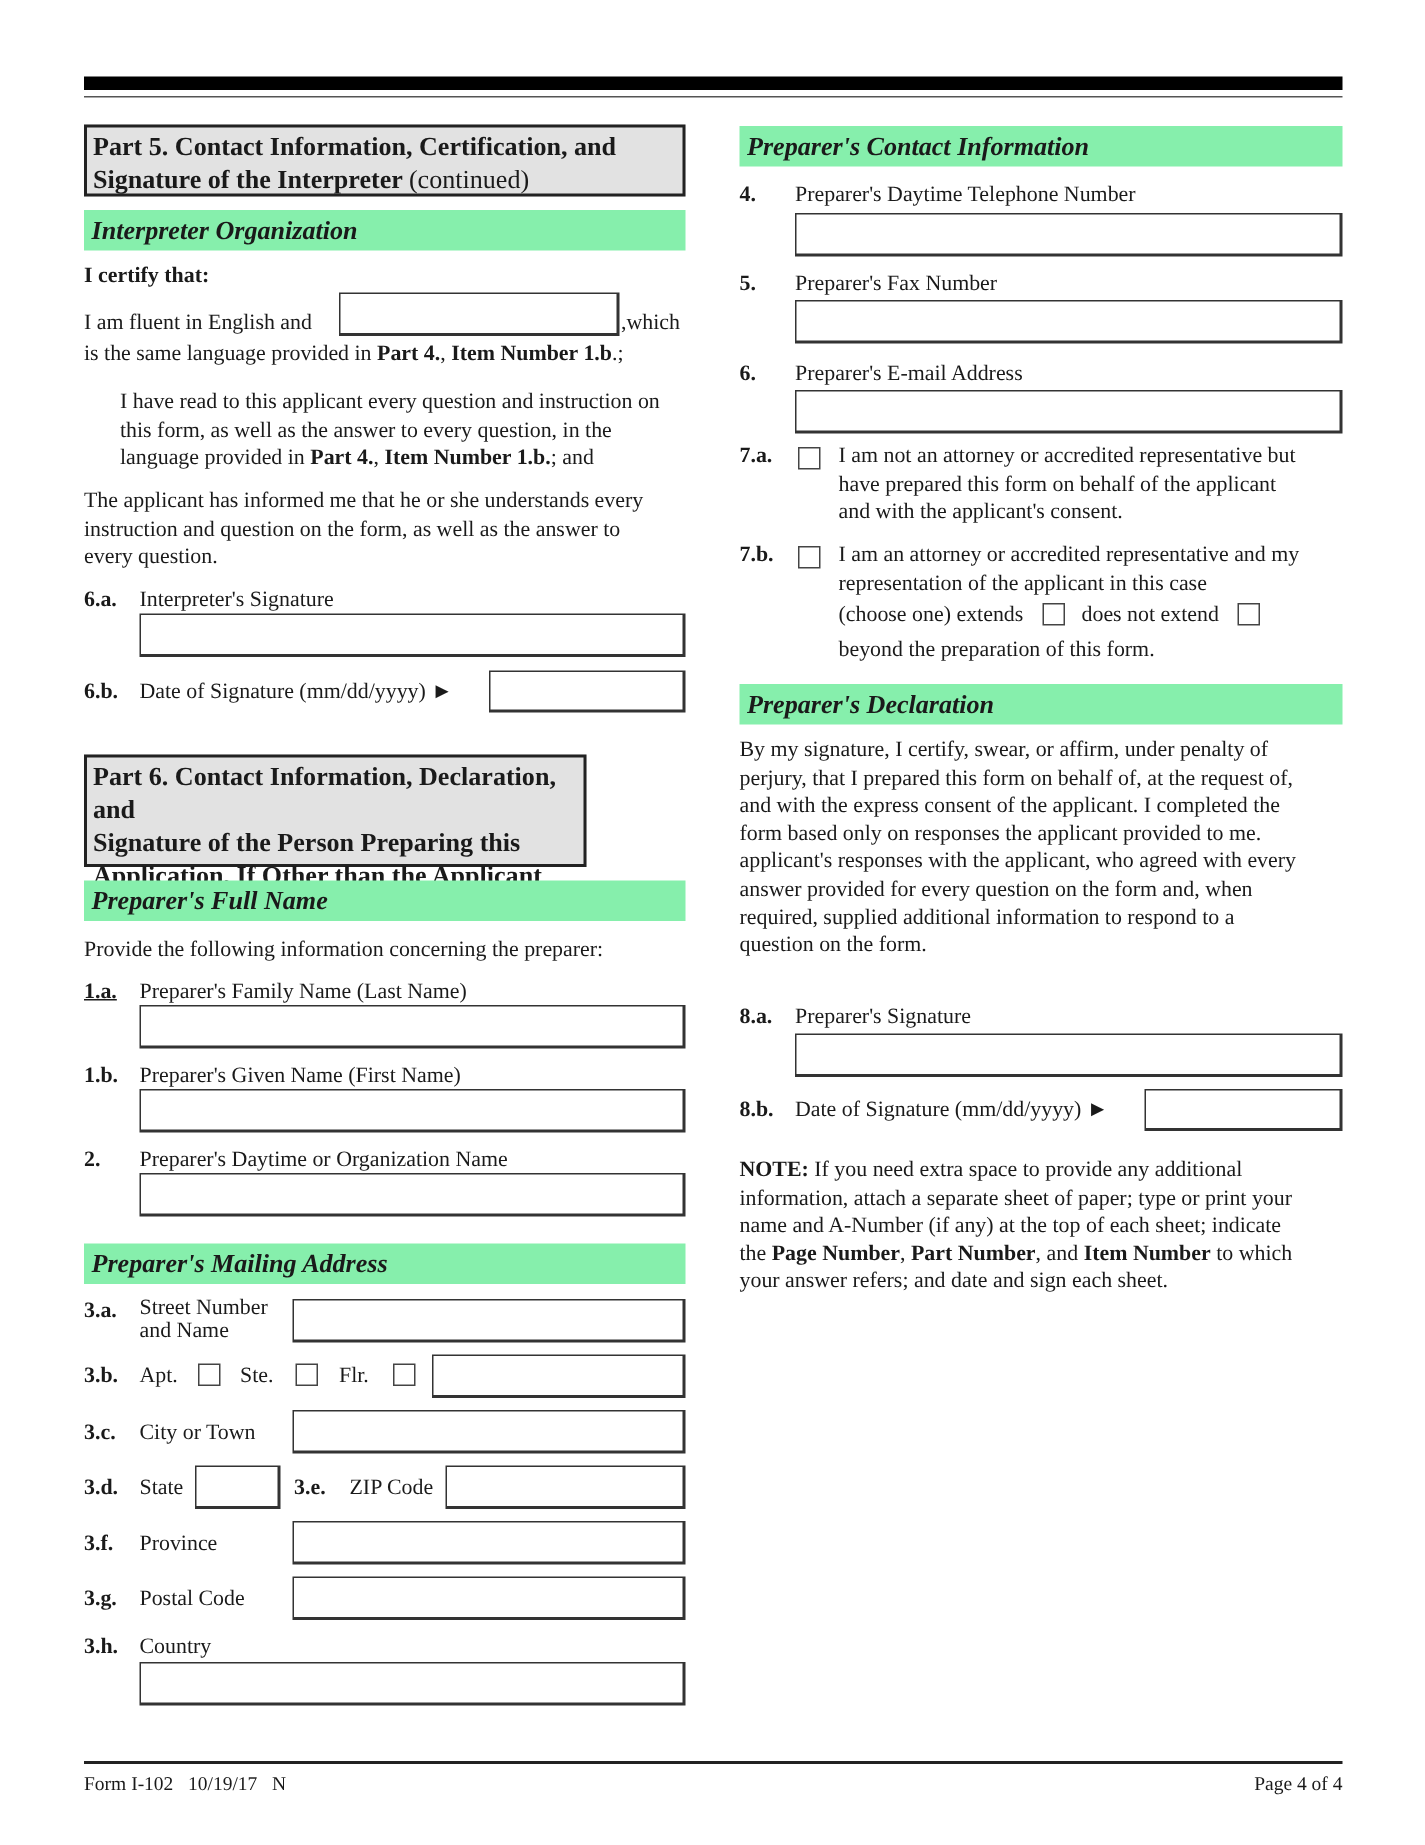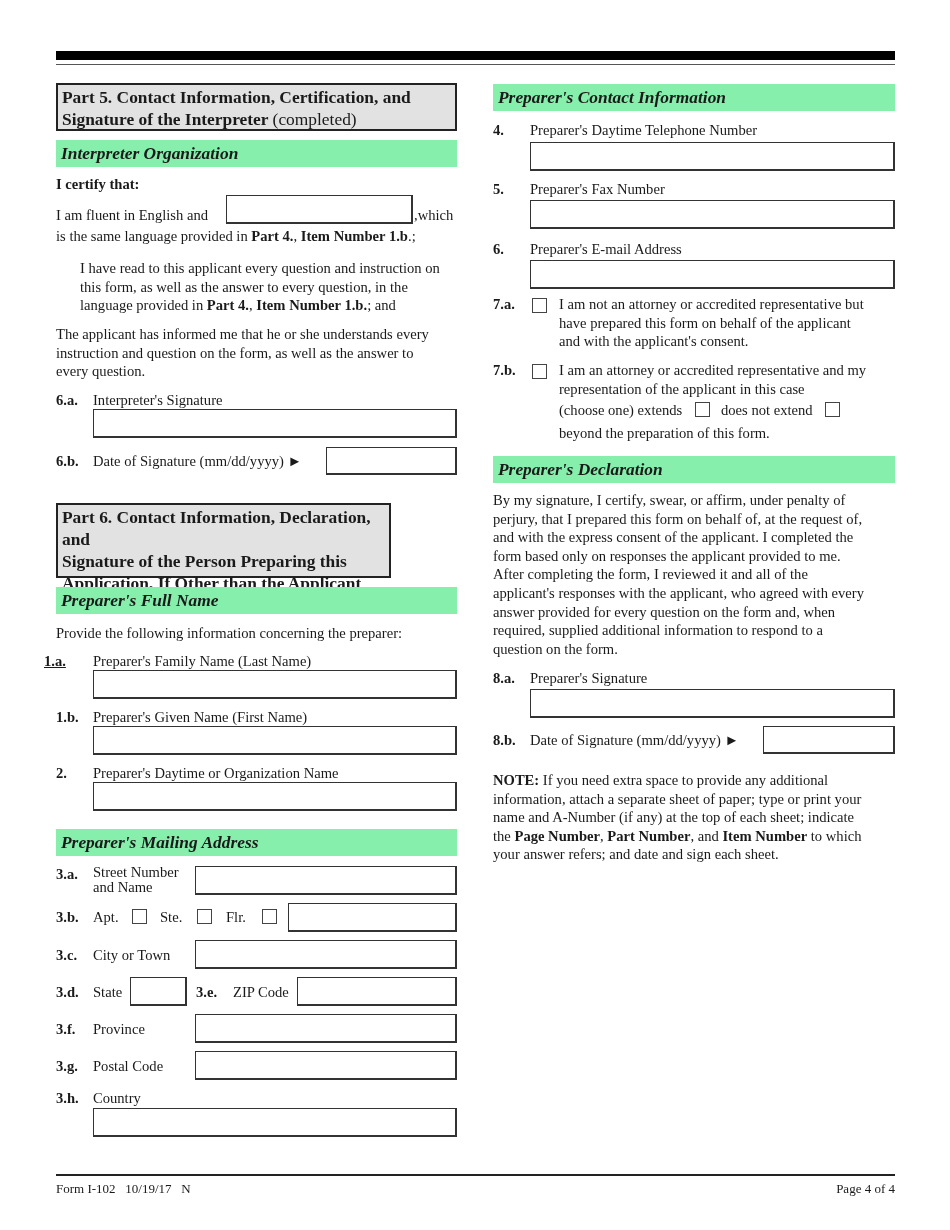--- a/index.html
+++ b/index.html
@@ -22,21 +22,21 @@
   .foot { font-size:13px; }
 </style>
 </head>
 <body>
 
 <div class="abs topbar"></div>
 <div class="abs topline"></div>
 
 <div class="abs parthead" style="left:56px; top:83px; width:401px; height:48px;">
   <span>Part 5.  Contact Information, Certification, and Signature of the Interpreter</span>
-  <span class="cont">(completed)</span>
+  <span class="cont">(continued)</span>
 </div>
 
 <div class="abs sechead" style="left:56px; top:140px; width:401px; height:27px;">Interpreter Organization</div>
 
 <div class="abs txt b" style="left:56px; top:175px;">I certify that:</div>
 
 <div class="abs txt" style="left:56px; top:206px;">I am fluent in English and</div>
 <div class="abs field" style="left:226px; top:195px; width:187px; height:29px;"></div>
 <div class="abs txt" style="left:414px; top:206px;">,which</div>
 
@@ -72,21 +72,21 @@
 
 <div class="abs parthead" style="left:56px; top:503px; width:335px; height:75px;">
   <div>Part 6.  Contact Information, Declaration, and</div>
   <div>Signature of the Person Preparing this</div>
   <div>Application, If Other than the Applicant</div>
 </div>
 
 <div class="abs sechead" style="left:56px; top:587px; width:401px; height:27px;">Preparer's Full Name</div>
 <div class="abs txt" style="left:56px; top:624px;">Provide the following information concerning the preparer:</div>
 
-<div class="abs txt num" style="left:44px; top:652px;text-decoration:underline;">1.a.</div>
+<div class="abs txt num" style="left:56px; top:652px;text-decoration:underline;">1.a.</div>
 <div class="abs txt" style="left:93px; top:652px;">Preparer's Family Name (Last Name)</div>
 <div class="abs field" style="left:93px; top:670px; width:364px; height:29px;"></div>
 
 <div class="abs txt num" style="left:56px; top:708px;">1.b.</div>
 <div class="abs txt" style="left:93px; top:708px;">Preparer's Given Name (First Name)</div>
 <div class="abs field" style="left:93px; top:726px; width:364px; height:29px;"></div>
 
 <div class="abs txt num" style="left:56px; top:764px;">2.</div>
 <div class="abs txt" style="left:93px; top:764px;">Preparer's Daytime or Organization Name</div>
 <div class="abs field" style="left:93px; top:782px; width:364px; height:29px;"></div>
@@ -166,21 +166,20 @@
 <div class="abs chk" style="left:825px; top:402px;"></div>
 <div class="abs txt" style="left:559px; top:424px;">beyond the preparation of this form.</div>
 
 <div class="abs sechead" style="left:493px; top:456px; width:402px; height:27px;">Preparer's Declaration</div>
 
 <div class="abs txt" id="decl" style="left:493px; top:491px; width:405px;">
   <div>By my signature, I certify, swear, or affirm, under penalty of</div>
   <div>perjury, that I prepared this form on behalf of, at the request of,</div>
   <div>and with the express consent of the applicant.  I completed the</div>
   <div>form based only on responses the applicant provided to me.</div>
-  <div>After completing the form, I reviewed it and all of the</div>
   <div>applicant's responses with the applicant, who agreed with every</div>
   <div>answer provided for every question on the form and, when</div>
   <div>required, supplied additional information to respond to a</div>
   <div>question on the form.</div>
 </div>
 
 <div class="abs txt num" style="left:493px; top:669px;">8.a.</div>
 <div class="abs txt" style="left:530px; top:669px;">Preparer's Signature</div>
 <div class="abs field" style="left:530px; top:689px; width:365px; height:29px;"></div>
 

